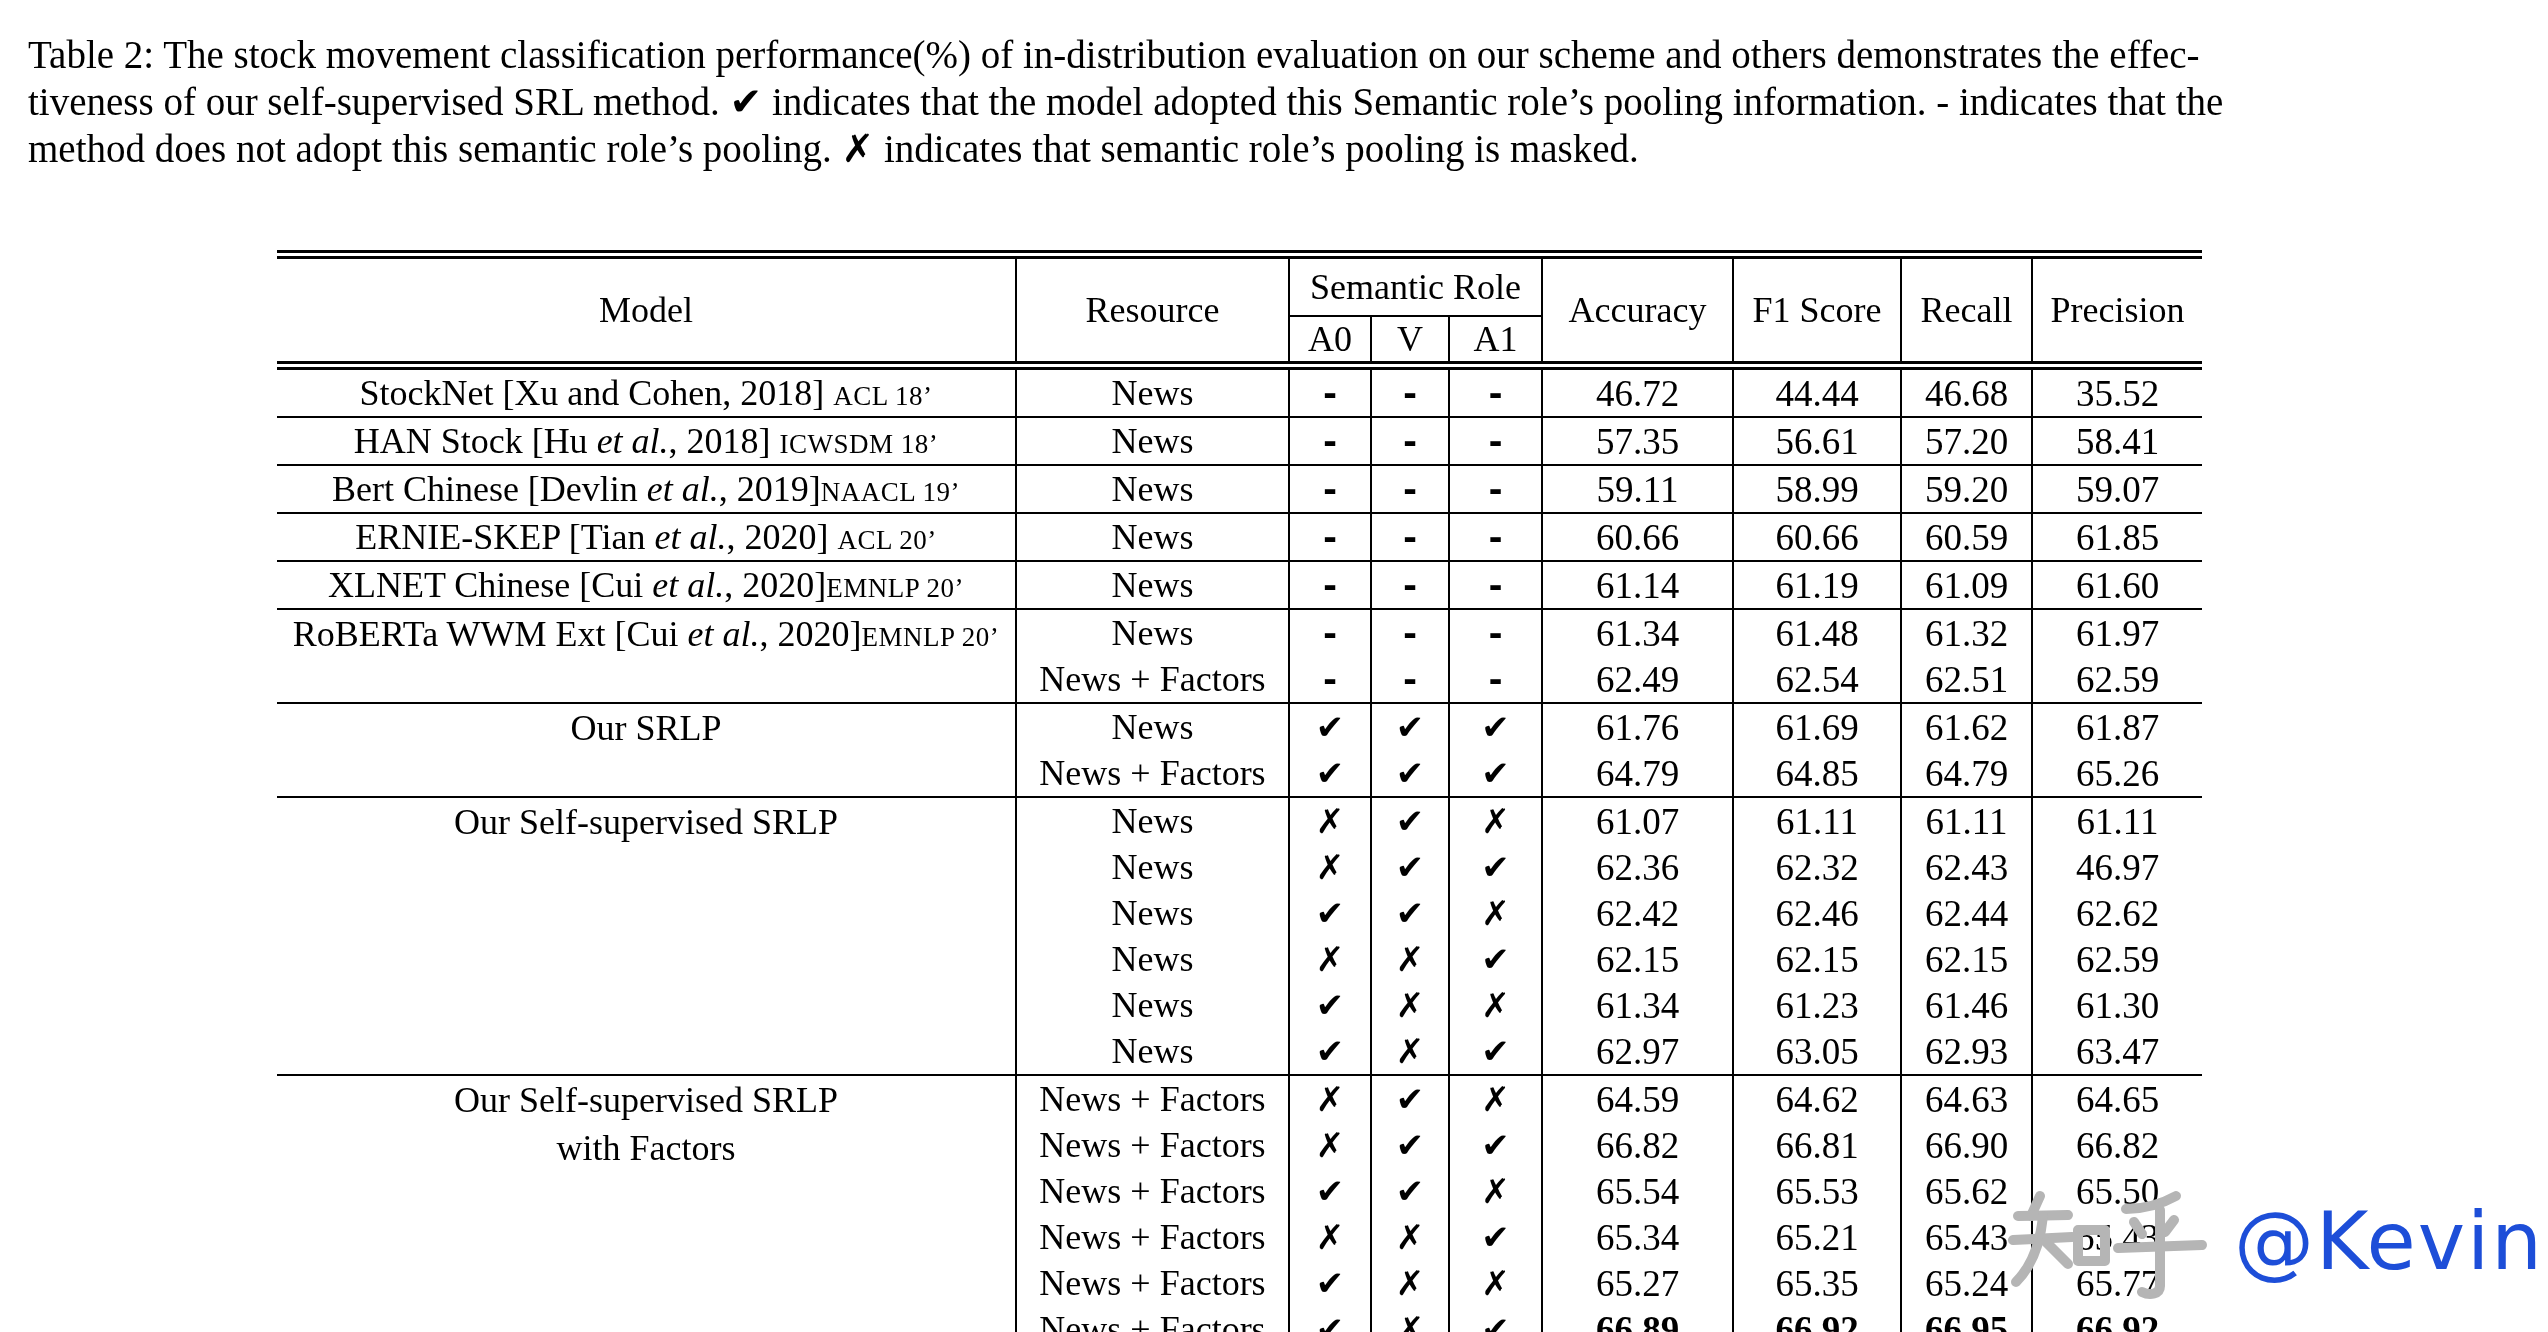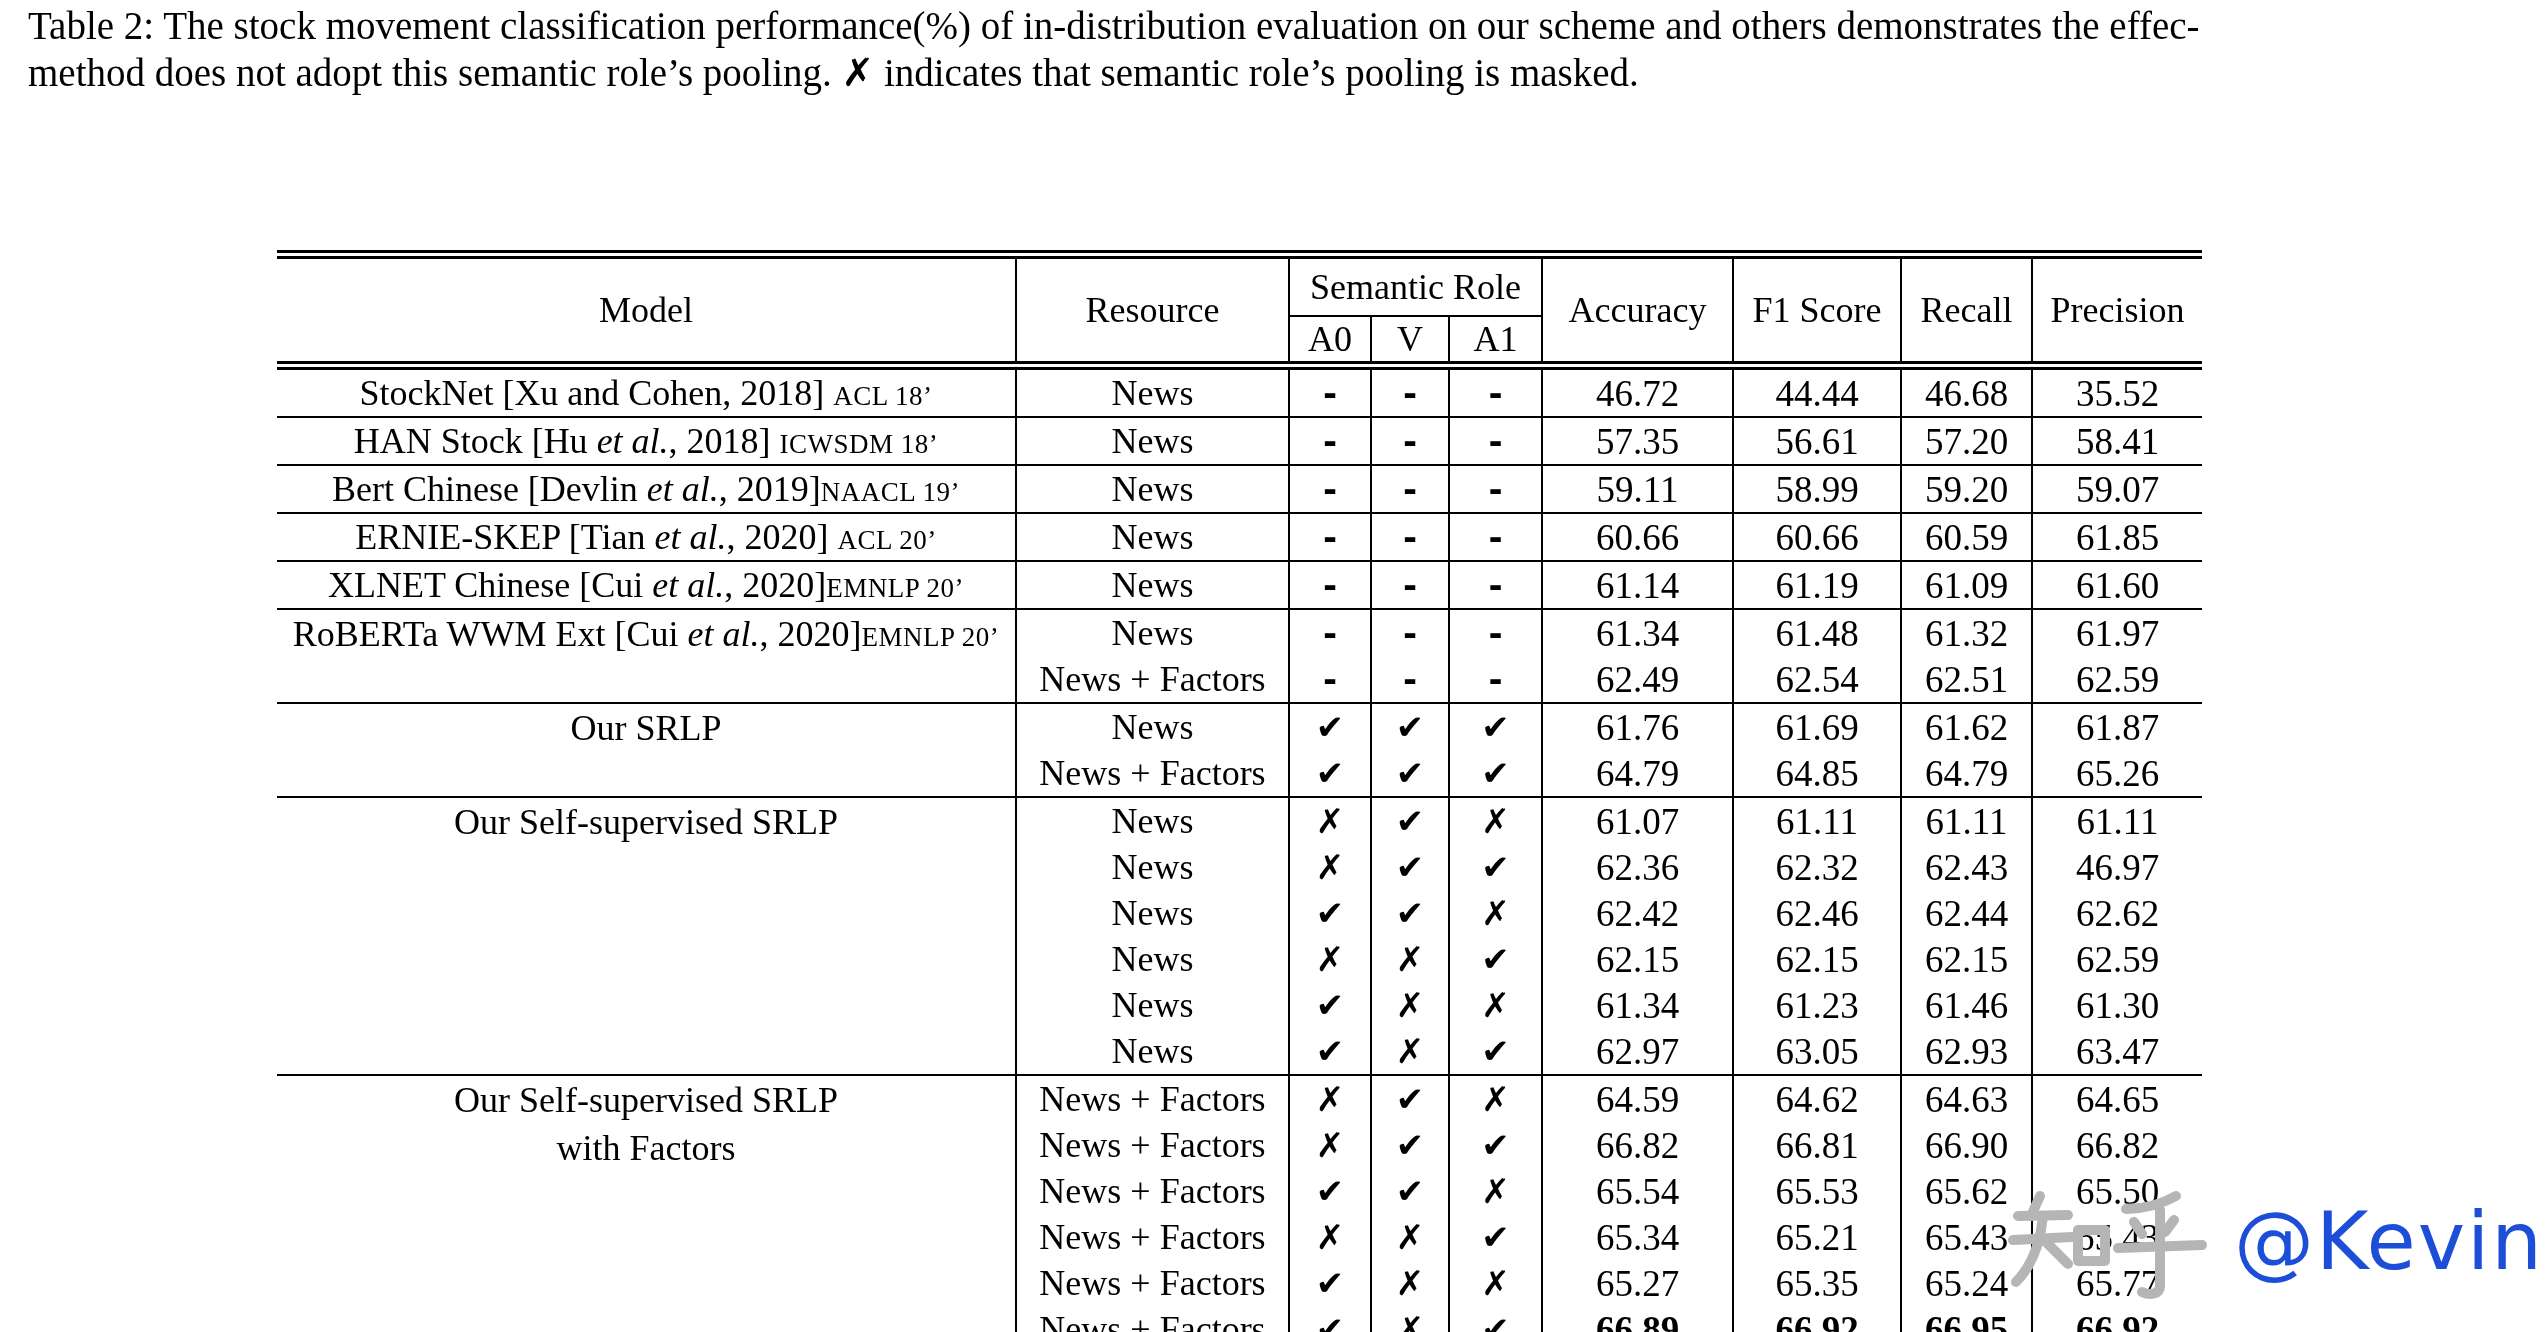--- a/index.html
+++ b/index.html
@@ -5,21 +5,21 @@
   html,body{margin:0;padding:0;background:#ffffff;}
   body{
     position:relative;
     width:2548px;height:1332px;
     font-family:"Liberation Serif","DejaVu Serif",serif;
     color:#000;
     overflow:hidden;
   }
   
   .caption{
-    position:absolute;left:28px;top:2px;width:2494px;
+    position:absolute;left:28px;top:31px;width:2494px;
     font-size:39px;line-height:47px;
   }
   .caption div{white-space:nowrap;}
   
   .tbl-wrap{position:absolute;left:277px;top:250px;}
   table{
     border-collapse:collapse;table-layout:fixed;
     width:1925px;
     border-top:9px double #000;
     border-bottom:9px double #000;
@@ -66,20 +66,21 @@
     font-size:80px;line-height:80px;
     color:#1d4ed8;margin-left:26px;margin-top:14px;
     letter-spacing:2px;
   }
 </style>
 </head>
 <body>
 
 <div class="caption">
   <div>Table 2: The stock movement classification performance(%) of in-distribution evaluation on our scheme and others demonstrates the effec-</div>
+  <div>tiveness of our self-supervised SRL method. ✔ indicates that the model adopted this Semantic role’s pooling information. - indicates that the</div>
   <div>method does not adopt this semantic role’s pooling. ✗ indicates that semantic role’s pooling is masked.</div>
 </div>
 
 <div class="tbl-wrap">
 <table>
   <colgroup>
     <col class="c-model">
         <col class="c-res">
         <col class="c-a0">
         <col class="c-v">

